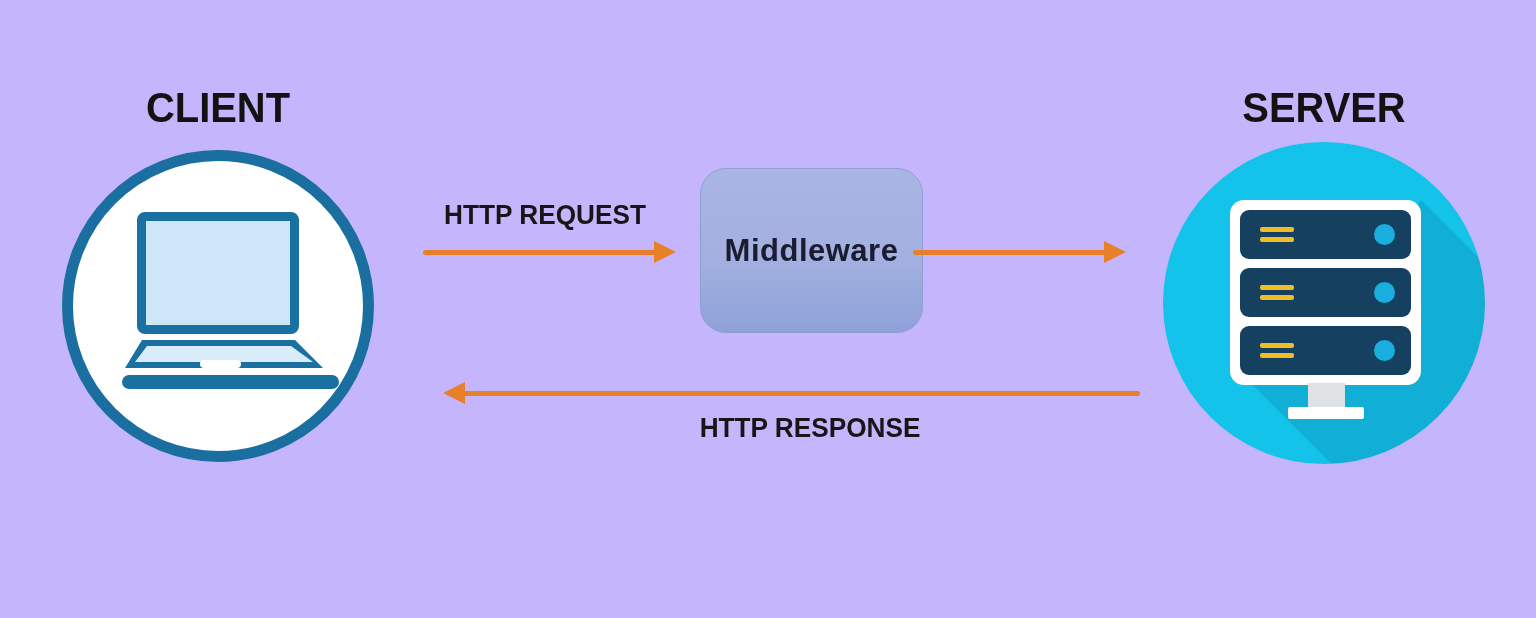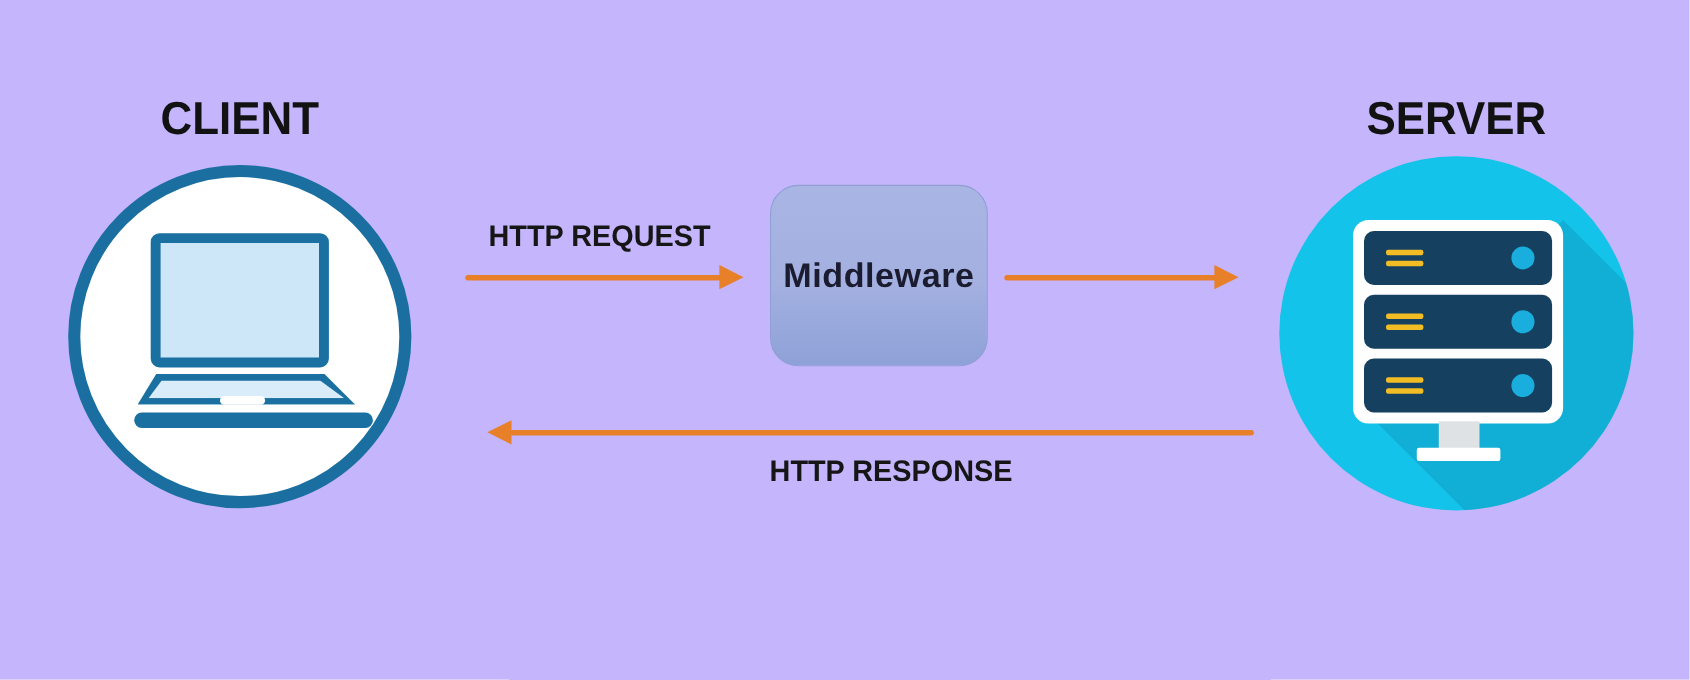--- a/index.html
+++ b/index.html
@@ -45,21 +45,21 @@
   .lap-deck{position:absolute;left:52px;top:179px;width:198px;height:28px;}
   .deck-outer{position:absolute;inset:0;background:#1a71a1;
     clip-path:polygon(17px 0,170px 0,198px 28px,0 28px);}
   .deck-inner{position:absolute;inset:0;background:#d8ecfa;
     clip-path:polygon(22px 6px,166px 6px,188px 22px,10px 22px);}
   .lap-notch{position:absolute;left:127px;top:199px;width:41px;height:8px;background:#fff;border-radius:4px;}
   .lap-base{position:absolute;left:49px;top:214px;width:217px;height:14px;background:#1a71a1;border-radius:7px;}
 
   
   .mw-box{
-    position:absolute;left:700px;top:168px;width:198px;height:165px;border-radius:26px;
+    position:absolute;left:700px;top:168px;width:223px;height:165px;border-radius:26px;
     background:linear-gradient(180deg,#a9b5e3 0%,#a3b0e0 55%,#8ea1d8 100%);
     border:1px solid #8f9fd2;box-sizing:border-box;
     display:flex;align-items:center;justify-content:center;
   }
   .mw-text{font-size:31px;font-weight:600;color:#1c1c30;letter-spacing:.5px;}
 
   
   .server-circle{
     position:absolute;left:1163px;top:142px;width:322px;height:322px;border-radius:50%;
     background:#13c3e9;overflow:hidden;

